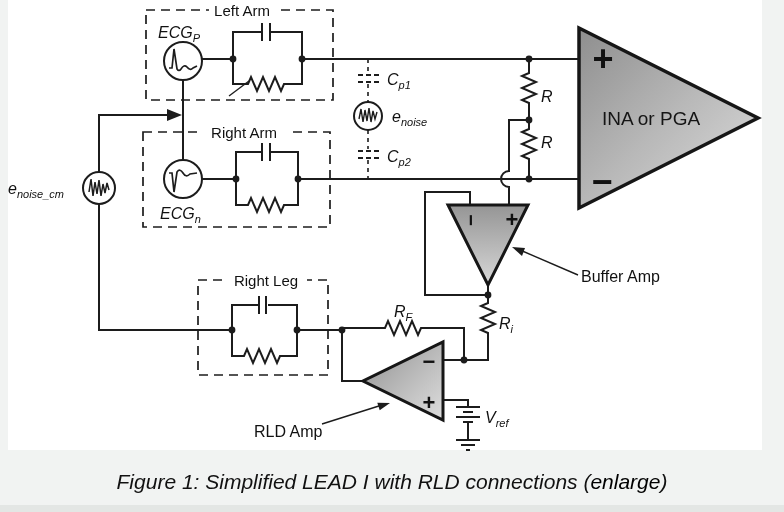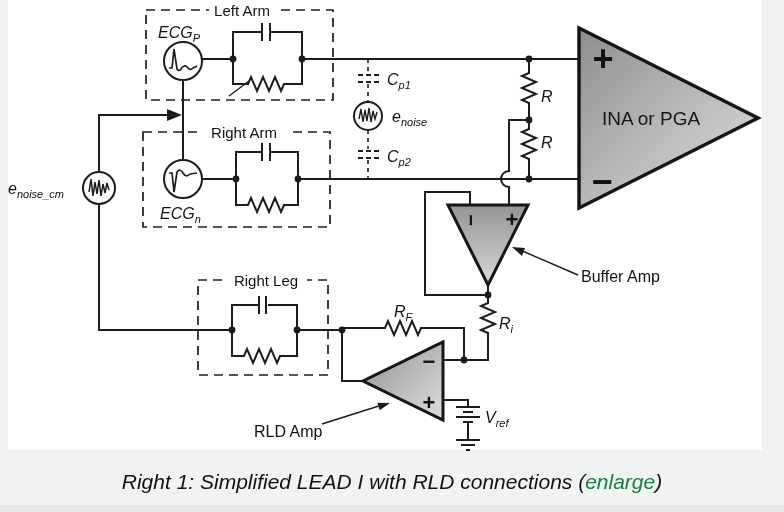--- a/index.html
+++ b/index.html
@@ -13,21 +13,21 @@
   .boxlbl{font-size:15px;fill:#111;}
   .lbl{font-style:italic;font-size:16px;fill:#111;}
   .sub{font-size:11px;}
   .sign{font-weight:bold;}
   .anno{font-size:16px;fill:#111;}
   .inatxt{font-size:19px;fill:#151515;}
   #caption{
     position:absolute;left:0;top:470px;width:784px;
     text-align:center;font-style:italic;font-size:21px;color:#111;
   }
-  #caption a{color:#15803d;text-decoration:none;cursor:pointer;}
+  #caption a{color:#000000;text-decoration:none;cursor:pointer;}
   #bottom-strip{position:absolute;left:0;top:505px;width:784px;height:7px;background:#e3e6e4;}
 </style>
 </head>
 <body>
 
 <svg id="stage" width="784" height="460" viewBox="0 0 784 460">
   <defs>
     <linearGradient id="ampGrad" x1="0" y1="0" x2="1" y2="1">
       <stop offset="0" stop-color="#8e8e8e"></stop>
       <stop offset="0.5" stop-color="#b8b8b8"></stop>
@@ -178,16 +178,16 @@
     <polygon points="512,247 525,248 522,256" fill="#1c1c1c"></polygon>
     <text class="anno" x="581" y="282">Buffer Amp</text>
 
     <path d="M322,424 L382,405" stroke="#1c1c1c" stroke-width="1.4" fill="none"></path>
     <polygon points="390,403 377.3,402.7 379.7,410.3" fill="#1c1c1c"></polygon>
     <text class="anno" x="254" y="437">RLD Amp</text>
   </g>
 </svg>
 
 <div id="caption">
-  <span>Right 1:  Simplified LEAD I with RLD connections (</span><a>enlarge</a><span>)</span>
+  <span>Figure 1:  Simplified LEAD I with RLD connections (</span><a>enlarge</a><span>)</span>
 </div>
 
 <div id="bottom-strip"></div>
 
 </body></html>

